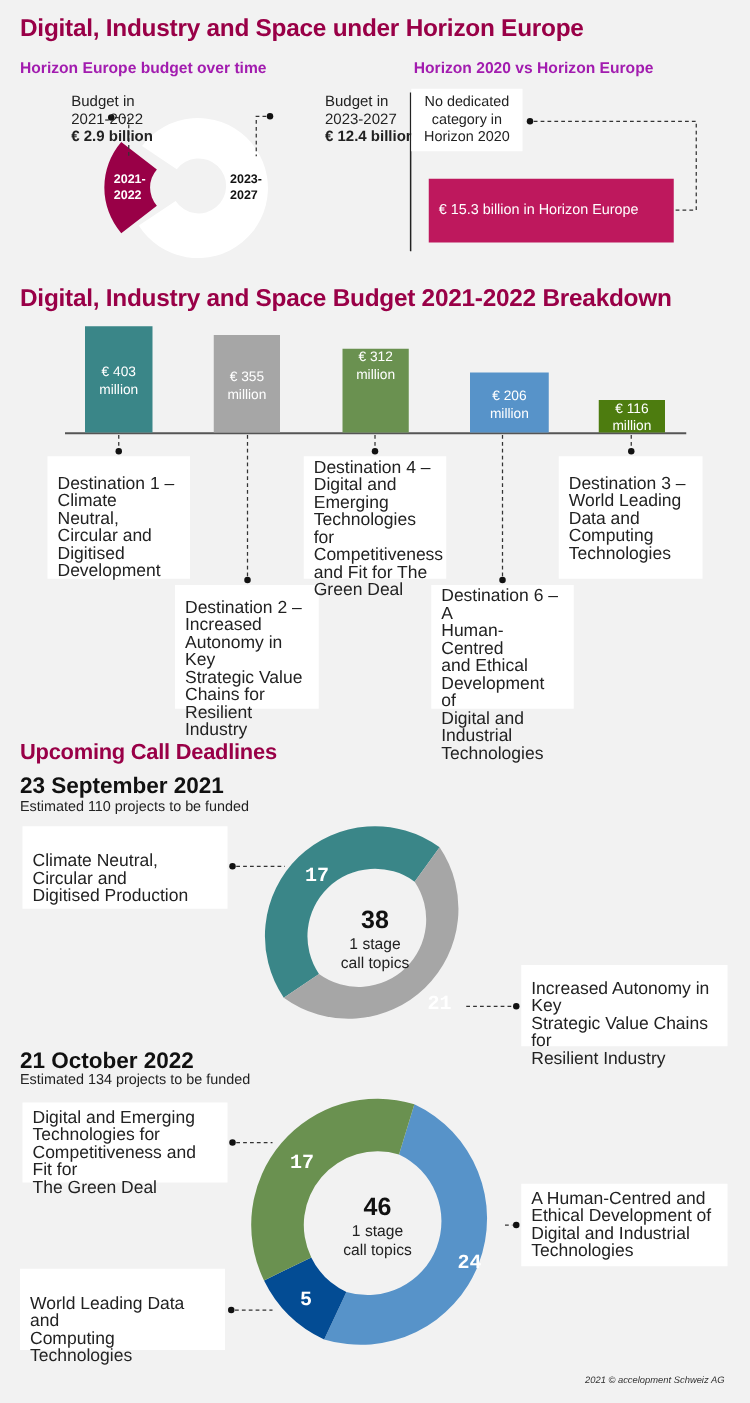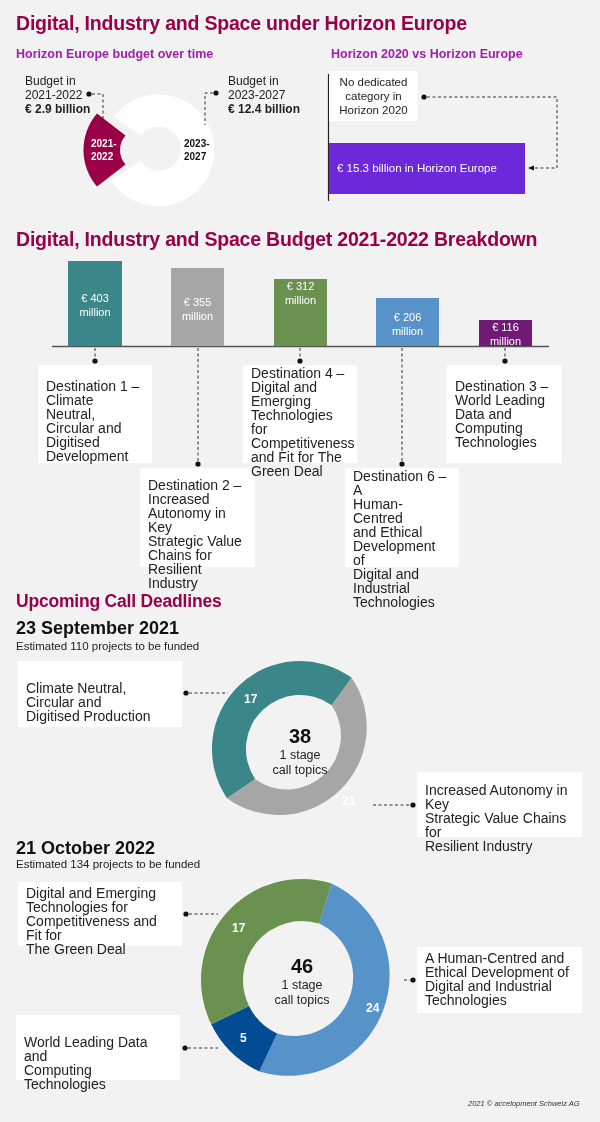--- a/index.html
+++ b/index.html
@@ -4,31 +4,31 @@
 <style>
   html, body { margin: 0; padding: 0; }
   body {
     width: 600px; height: 1122px; background: #f2f2f2;
     font-family: "Liberation Sans", sans-serif; color: #222;
     position: relative; overflow: hidden;
   }
   .abs { position: absolute; }
   .h1 { color: #990047; font-weight: bold; font-size: 19.5px; letter-spacing: -0.2px; white-space: nowrap; }
   .h2 { font-weight: bold; font-size: 12.5px; color: #a21caf; white-space: nowrap; }
-  .txt { font-size: 12px; line-height: 14px; color: #222; }
+  .txt { font-size: 12px; line-height: 14px; color: #222; margin-left: 32px; }
   .bold { font-weight: bold; }
   .box { background: #fff; position: absolute; box-sizing: border-box; font-size: 14px; line-height: 14px; color: #222; }
   .bar { position: absolute; color: #fff; font-size: 11px; line-height: 14px; text-align: center; box-sizing: border-box; }
   .date { font-weight: bold; font-size: 18px; color: #111; white-space: nowrap; }
   .sub { font-size: 11.5px; color: #222; white-space: nowrap; }
   .footer { font-style: italic; font-size: 7.5px; color: #333; white-space: nowrap; }
   svg { position: absolute; left: 0; top: 0; overflow: visible; }
   .center-num { font-weight: bold; font-size: 20px; text-align: center; color: #111; }
   .center-lbl { font-size: 12.5px; line-height: 15px; text-align: center; color: #222; }
-  .seg-lbl { font-weight: bold; font-size: 12px; color: #fff; }
+  .seg-lbl { font-weight: bold; font-size: 16px; color: #fff; font-family: Liberation Mono, monospace; }
 </style>
 </head>
 <body>
 
 <div class="abs h1" style="left:16px; top:12px;">Digital, Industry and Space under Horizon Europe</div>
 <div class="abs h2" style="left:16px; top:47px;">Horizon Europe budget over time</div>
 <div class="abs h2" style="left:331px; top:47px;">Horizon 2020 vs Horizon Europe</div>
 
 <svg width="600" height="1122">
 
@@ -100,41 +100,41 @@
 <div class="abs" style="left:184px; top:137px; color:#111; font-weight:bold; font-size:10px; line-height:13px;">
   <div>2023-</div>
   <div>2027</div>
 </div>
 
 <div class="box" style="left:329px; top:71px; width:89px; height:50px; text-align:center; padding-top:4px; font-size:11.5px; line-height:14px;">
   <div>No dedicated</div>
   <div>category in</div>
   <div>Horizon 2020</div>
 </div>
-<div class="abs" style="left:329px; top:143px; width:196px; height:51px; background:#6d28d9; color:#fff; font-size:11.5px; line-height:51px; padding-left:8px; box-sizing:border-box; white-space:nowrap;">€ 15.3 billion in Horizon Europe</div>
+<div class="abs" style="left:343px; top:143px; width:196px; height:51px; background:#be185d; color:#fff; font-size:11.5px; line-height:51px; padding-left:8px; box-sizing:border-box; white-space:nowrap;">€ 15.3 billion in Horizon Europe</div>
 
 <div class="abs h1" style="left:16px; top:228px;">Digital, Industry and Space Budget 2021-2022 Breakdown</div>
 
 <div class="bar" style="left:68px; top:261px; width:54px; height:85px; background:#3a8688; padding-top:30px;">
   <div>€ 403</div>
   <div>million</div>
 </div>
 <div class="bar" style="left:171px; top:268px; width:53px; height:78px; background:#a6a6a6; padding-top:27px;">
   <div>€ 355</div>
   <div>million</div>
 </div>
 <div class="bar" style="left:274px; top:279px; width:53px; height:67px; background:#6a9150; ">
   <div>€ 312</div>
   <div>million</div>
 </div>
 <div class="bar" style="left:376px; top:298px; width:63px; height:48px; background:#5793c9; padding-top:12px;">
   <div>€ 206</div>
   <div>million</div>
 </div>
-<div class="bar" style="left:479px; top:320px; width:53px; height:26px; background:#701a75; padding-top:0px;">
+<div class="bar" style="left:479px; top:320px; width:53px; height:26px; background:#4d7c0f; padding-top:0px;">
   <div>€ 116</div>
   <div>million</div>
 </div>
 
 <div class="box" style="left:38px; top:365px; width:114px; height:98px; padding:14px 8px 0 8px;">
   <div>Destination 1 –</div>
   <div>Climate Neutral,</div>
   <div>Circular and</div>
   <div>Digitised</div>
   <div>Development</div>

